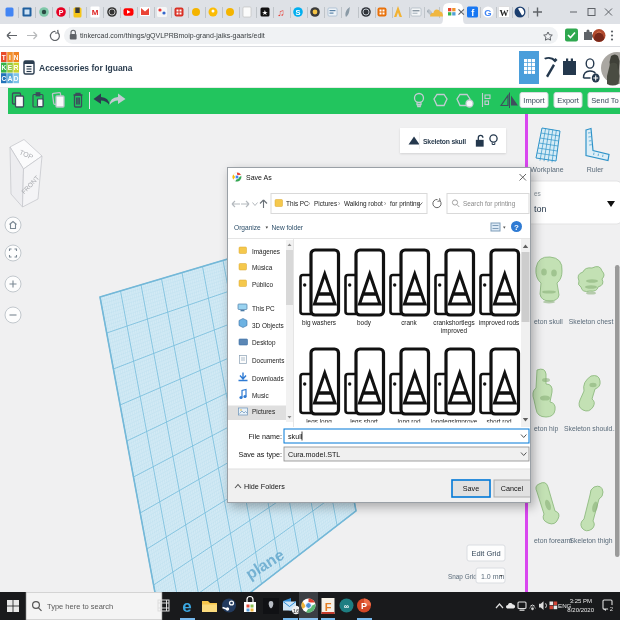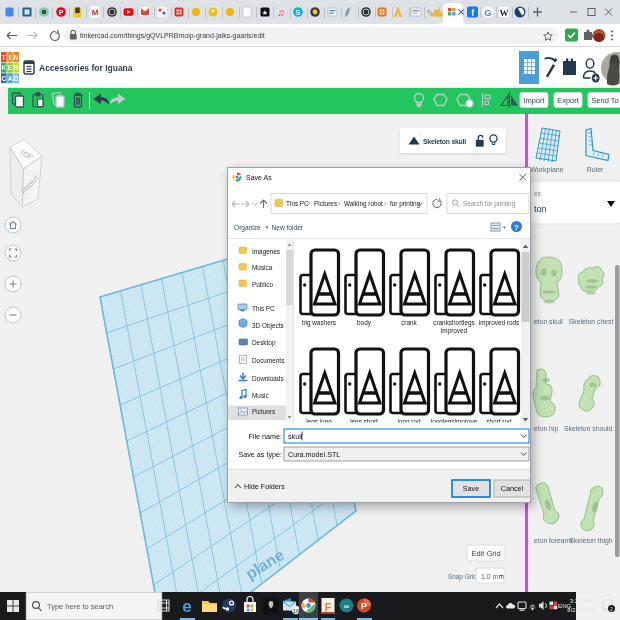--- a/index.html
+++ b/index.html
@@ -773,21 +773,21 @@
   <line x1="0" y1="301" x2="302" y2="301" stroke="#dfdfdf"></line>
   <path d="M7 320 l3 -3.5 3 3.5" fill="none" stroke="#555" stroke-width="1.1"></path>
   <text x="16" y="321" font-size="7.2" fill="#111">Hide Folders</text>
   <rect x="224" y="312" width="38" height="17" fill="#e1e1e1" stroke="#0078d7" stroke-width="1.6"></rect>
   <text x="243" y="323" font-size="7.2" fill="#111" text-anchor="middle">Save</text>
   <rect x="266" y="312" width="37" height="17" fill="#e1e1e1" stroke="#adadad"></rect>
   <text x="284" y="323" font-size="7.2" fill="#111" text-anchor="middle">Cancel</text>
 </svg>
 </div>
 
-<div class="abs" id="taskbar" style="left:0;top:592px;width:576px;height:28px;background:#191a1c;">
+<div class="abs" id="taskbar" style="left:0;top:592px;width:620px;height:28px;background:#191a1c;">
 <svg class="abs" style="left:0;top:0" width="620" height="28" viewBox="0 0 620 28">
 
   <g fill="#e8e8e8">
         <rect x="7" y="8" width="5.6" height="5.6"></rect>
         <rect x="13.4" y="8" width="5.6" height="5.6"></rect>
         <rect x="7" y="14.4" width="5.6" height="5.6"></rect>
         <rect x="13.4" y="14.4" width="5.6" height="5.6"></rect>
       </g>
 
   <rect x="26" y="0" width="136" height="28" fill="#f4f4f4" stroke="#8a8a8a" stroke-width="0.6"></rect>

